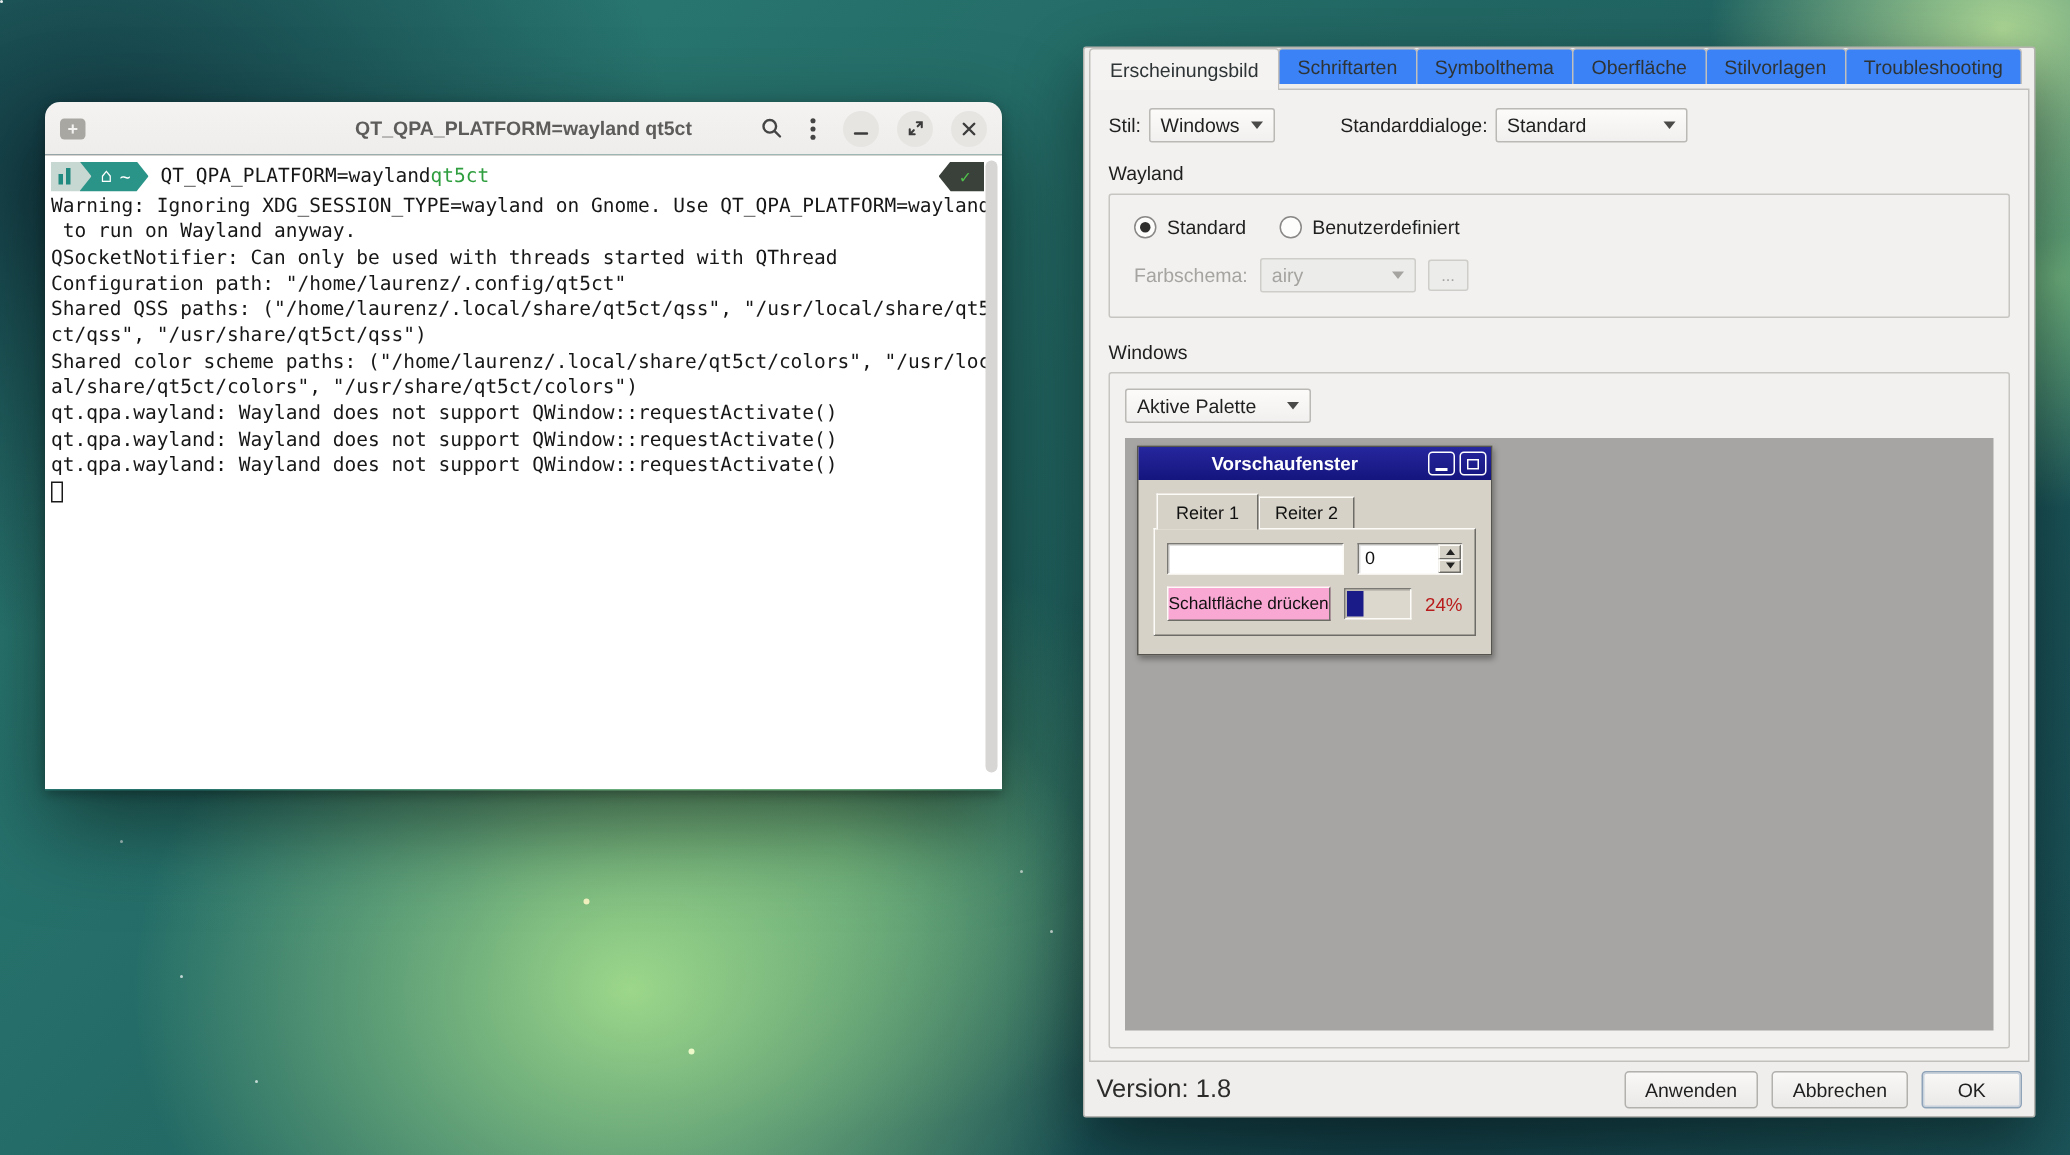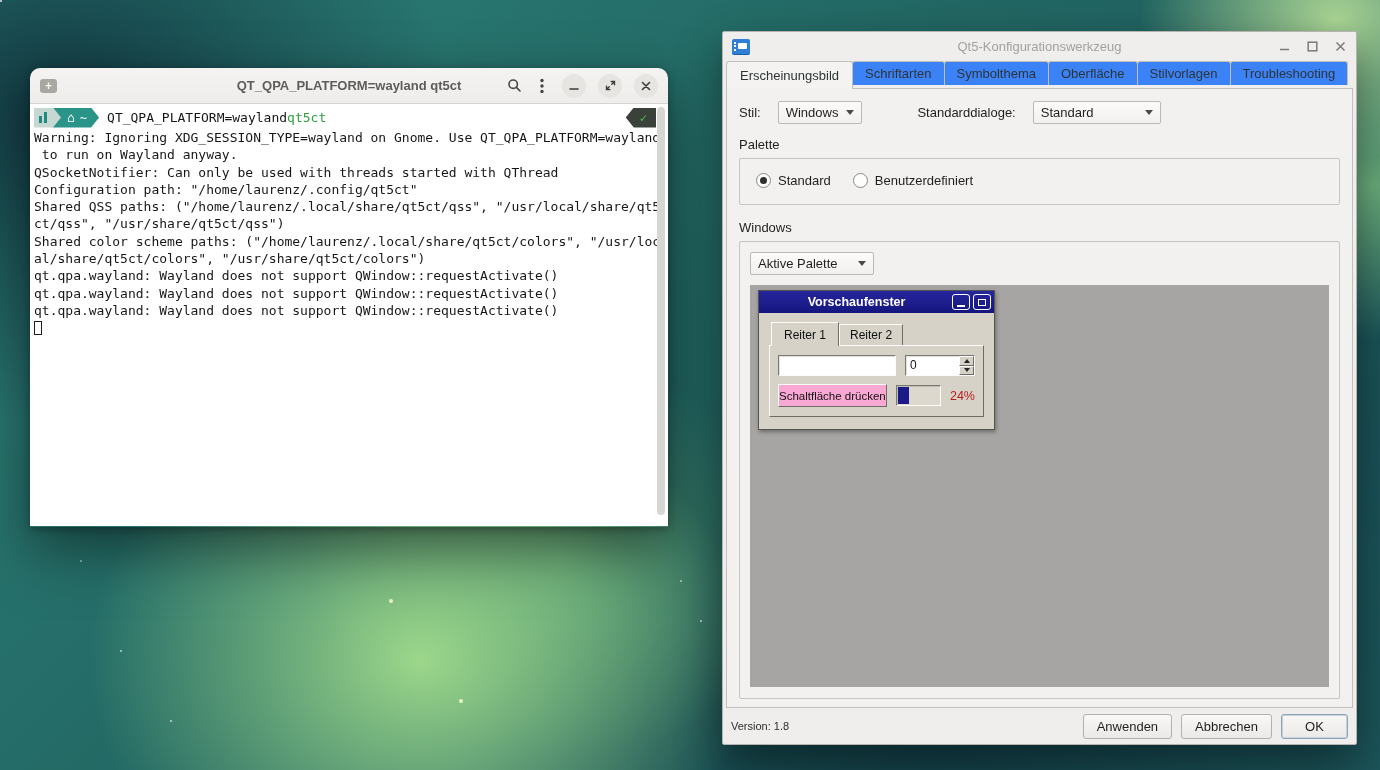--- a/index.html
+++ b/index.html
@@ -119,21 +119,21 @@
   .spinbtn{flex:1;background:#d6d2c7;border:1px solid;border-color:#fcfbf8 #6e6c66 #6e6c66 #fcfbf8;display:flex;align-items:center;justify-content:center;}
   .tri-up{width:0;height:0;border-left:3px solid transparent;border-right:3px solid transparent;border-bottom:4px solid #222;}
   .tri-dn{width:0;height:0;border-left:3px solid transparent;border-right:3px solid transparent;border-top:4px solid #222;}
   .pbutton{width:118px;height:23px;background:#f9a8d4;border:1px solid;border-color:#fcfbf8 #6e6c66 #6e6c66 #fcfbf8;
     font-size:11.5px;color:#111;display:flex;align-items:center;justify-content:center;white-space:nowrap;}
   .pprogress{width:52px;height:21px;background:#dcd8cd;position:relative;}
   .pchunk{position:absolute;left:1px;top:1px;bottom:1px;width:11px;background:#1a1a88;}
   .ppct{font-size:12.5px;color:#b91c1c;}
 
   .qt-footer{height:36px;flex:none;display:flex;align-items:center;padding:0 8px;}
-  .version{font-size:11px;color:#2c2c2b;}
+  .version{font-size:17px;color:#2c2c2b;}
   .fbtns{margin-left:auto;display:flex;gap:9px;}
   .btn{height:25px;padding:0 13px;background:linear-gradient(#f9f8f7,#ebe9e7);border:1px solid #b3b1ae;border-radius:3px;
     font-size:13px;color:#1f1f1f;display:flex;align-items:center;justify-content:center;}
   .btn.default{min-width:67px;border-color:#8fa3b8;box-shadow:0 0 0 1px #c7d2dd inset;}
 </style>
 </head>
 <body>
 
 <div class="desktop">
   <div class="stars"></div>
@@ -202,79 +202,63 @@
       <div class="term-line">al/share/qt5ct/colors", "/usr/share/qt5ct/colors")</div>
       <div class="term-line">qt.qpa.wayland: Wayland does not support QWindow::requestActivate()</div>
       <div class="term-line">qt.qpa.wayland: Wayland does not support QWindow::requestActivate()</div>
       <div class="term-line">qt.qpa.wayland: Wayland does not support QWindow::requestActivate()</div>
       <div class="term-line"><span class="cursor-box"></span></div>
       <div class="term-scrollbar"></div>
     </div>
   </div>
 
   <div class="qt5ct">
-    <div class="qt-titlebar">
-      <div class="qt-title">Qt5-Konfigurationswerkzeug</div>
-      <div class="app-icon">
-          <span class="dots"></span>
-          <span class="scr"></span>
-        </div>
-      <div class="qt-controls">
-        <div class="qtc">
-          <svg width="11" height="11" viewBox="0 0 11 11">
-              <line x1="1" y1="8.5" x2="10" y2="8.5" stroke="#7b7a78" stroke-width="1.5"></line>
-            </svg>
-        </div>
-        <div class="qtc">
-          <svg width="11" height="11" viewBox="0 0 11 11">
-              <rect x="1.2" y="1.2" width="8.6" height="8.6" fill="none" stroke="#7b7a78" stroke-width="1.5"></rect>
-            </svg>
-        </div>
-        <div class="qtc">
-          <svg width="11" height="11" viewBox="0 0 11 11">
-              <path d="M1.5 1.5 L9.5 9.5 M9.5 1.5 L1.5 9.5" stroke="#7b7a78" stroke-width="1.5"></path>
-            </svg>
-        </div>
-      </div>
-    </div>
 
     <div class="qt-tabbar">
       <div class="qtab active">Erscheinungsbild</div>
       <div class="qtab">Schriftarten</div>
       <div class="qtab">Symbolthema</div>
       <div class="qtab">Oberfläche</div>
       <div class="qtab">Stilvorlagen</div>
       <div class="qtab">Troubleshooting</div>
     </div>
 
     <div class="qt-frame">
-      <div class="row" style="gap:17px;margin-top:2px;align-items:center;">
+      <div class="row" style="gap:5px;margin-top:2px;align-items:center;">
         <span class="lbl">Stil:</span>
         <div class="combo" style="min-width:76px;">
           <span>Windows</span>
             <span class="arr"></span>
         </div>
         <span class="lbl" style="margin-left:38px;">Standarddialoge:</span>
         <div class="combo" style="min-width:128px;">
           <span>Standard</span>
             <span class="arr"></span>
         </div>
       </div>
 
-      <div class="lbl" style="margin-top:13px;">Palette</div>
+      <div class="lbl" style="margin-top:13px;">Wayland</div>
       <div class="groupbox gb-palette">
         <div class="radio-row">
           <div class="radio">
             <span class="rb checked"></span>
             <span>Standard</span>
           </div>
           <div class="radio">
             <span class="rb"></span>
             <span>Benutzerdefiniert</span>
           </div>
+        </div>
+        <div class="fs-row">
+          <span class="lbl disabled">Farbschema:</span>
+          <div class="combo disabled" style="min-width:104px;">
+            <span>airy</span>
+              <span class="arr"></span>
+          </div>
+          <div class="browse-btn">...</div>
         </div>
       </div>
 
       <div class="lbl" style="margin-top:15px;">Windows</div>
       <div class="groupbox gb-preview">
         <div class="combo" style="min-width:124px;align-self:flex-start;">
           <span>Aktive Palette</span>
             <span class="arr"></span>
         </div>
 

